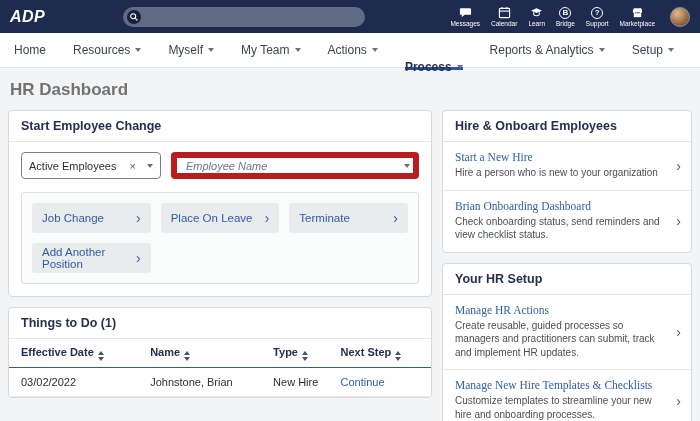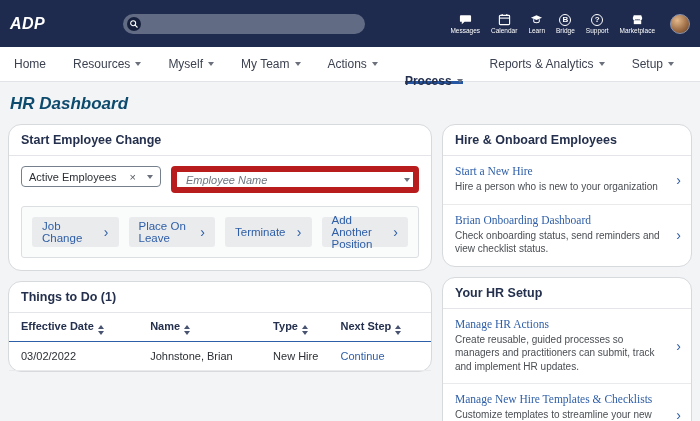--- a/index.html
+++ b/index.html
@@ -1,20 +1,20 @@
 <!DOCTYPE html>
 <html><head>
 <meta charset="utf-8">
 <style>
   * { margin:0; padding:0; box-sizing:border-box; }
   html,body { width:700px; height:421px; overflow:hidden; }
   body { font-family:"Liberation Sans", sans-serif; background:#f3f4f5; color:#3b3f44; }
 
   
-  .topbar { height:47px; background:#1e2b4f; display:flex; align-items:center; padding:0 10px; }
+  .topbar { height:33px; background:#1e2b4f; display:flex; align-items:center; padding:0 10px; }
   .logo { color:#fff; font-weight:bold; font-style:italic; font-size:16px; letter-spacing:.5px; }
   .searchpill { margin-left:78px; width:242px; height:20px; border-radius:10px;
     background:rgba(255,255,255,.30); display:flex; align-items:center; padding:0 4px; }
   .sicon { width:14px; height:14px; border-radius:50%; background:#16203c; display:flex; align-items:center; justify-content:center; }
   .topicons { margin-left:auto; display:flex; align-items:center; gap:11px; }
   .topicon { display:flex; flex-direction:column; align-items:center; gap:1px; cursor:pointer; }
   .topicon .glyph { height:13px; display:flex; align-items:center; justify-content:center; }
   .ticklabel { font-size:6.5px; color:#fff; white-space:nowrap; }
   .circleletter { width:12px; height:12px; border:1px solid #fff; border-radius:50%; color:#fff;
     font-size:8px; line-height:10px; text-align:center; font-weight:bold; display:inline-block; }
@@ -22,40 +22,40 @@
     background:radial-gradient(circle at 35% 30%, #e4b98b, #9a6a43 60%, #5d3c22); }
 
   
   .nav { height:35px; background:#fff; border-bottom:1px solid #e1e3e6; display:flex; align-items:stretch; padding:0 14px; gap:27px; }
   .navitem { display:flex; align-items:center; font-size:12px; color:#3c4250; cursor:pointer; border-bottom:3px solid transparent; padding-top:3px;justify-content:center; }
   .navitem.active { font-weight:bold; color:#24304d; border-bottom-color:#2456a4;margin-top:31px; }
   .caret { width:0; height:0; border-left:3.5px solid transparent; border-right:3.5px solid transparent;
     border-top:4px solid #6a707c; display:inline-block; margin-left:5px; }
 
   
-  .pagetitle { font-size:17px; font-weight:bold; color:#0c4a6e; margin:12px 0 10px 10px;font-style:italic; }
+  .pagetitle { font-size:17px; font-weight:bold; color:#737373; margin:12px 0 10px 10px; }
   .content { display:flex; gap:10px; padding:0 8px; align-items:flex-start; }
   .col-left { width:424px; display:flex; flex-direction:column; gap:10px; }
   .col-right { width:250px; display:flex; flex-direction:column; gap:10px; }
-  .card { background:#fff; border:1px solid #d6dadd; border-radius:13px; }
+  .card { background:#fff; border:1px solid #d6dadd; border-radius:4px; }
   .cardhead { padding:8px 12px; font-size:12.5px; font-weight:bold; color:#24304d; border-bottom:1px solid #e3e5e8; }
 
   
   .sec-body { padding:10px 12px 12px; }
   .instructions { font-size:11px; color:#34383d; margin-bottom:9px; }
   .controls { display:flex; gap:10px; }
-  .selbox { width:140px; height:21px; border:1px solid #76808d; border-radius:4px; display:flex; align-items:center;
+  .selbox { width:140px; height:27px; border:1px solid #76808d; border-radius:4px; display:flex; align-items:center;
     padding:0 7px; font-size:11px; color:#2b2f34; background:#fff; cursor:pointer; }
   .selbox .clear { margin-left:auto; color:#555a60; font-size:11px; padding-right:6px; }
   .inputwrap { position:relative; flex:1; }
   .inputwrap input { width:100%; height:27px; border:6px solid #b91c1c; border-radius:4px; padding:0 24px 0 9px; font-size:11px; color:#2b2f34; }
   .inputwrap input::placeholder { font-style:italic; color:#6f7680; }
   .inputwrap .caret { position:absolute; right:9px; top:12px; }
   .btnpanel { margin-top:13px; border:1px solid #dcdfe2; background:#fafbfb; border-radius:3px; padding:10px;
-    display:grid; grid-template-columns:1fr 1fr 1fr 1fr; gap:10px; }
+    display:grid; grid-template-columns:1fr 1fr 1fr; gap:10px; }
   .actionbtn { background:#e9ebed; border-radius:3px; height:30px; display:flex; align-items:center; justify-content:space-between;
     padding:0 10px; font-size:11.5px; color:#2e5ea7; cursor:pointer; }
   .chev { color:#2e5ea7; font-size:14px; line-height:1; }
 
   
   .tdo-table { width:100%; border-collapse:collapse; font-size:11px; }
   .tdo-table thead td { font-weight:bold; color:#24304d; padding:7px 0 6px; border-bottom:1px solid #2e5ea7; cursor:pointer; }
   .tdo-table tbody td { padding:8px 0; color:#2b2f34; border-bottom:1px solid #e8eaec; }
   .tdo-table td:first-child { padding-left:12px; }
   .sort { display:inline-flex; flex-direction:column; gap:2px; margin-left:4px; vertical-align:1px; }

